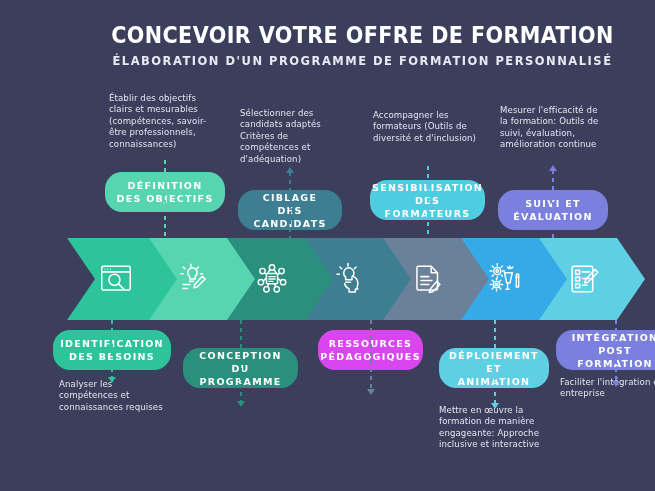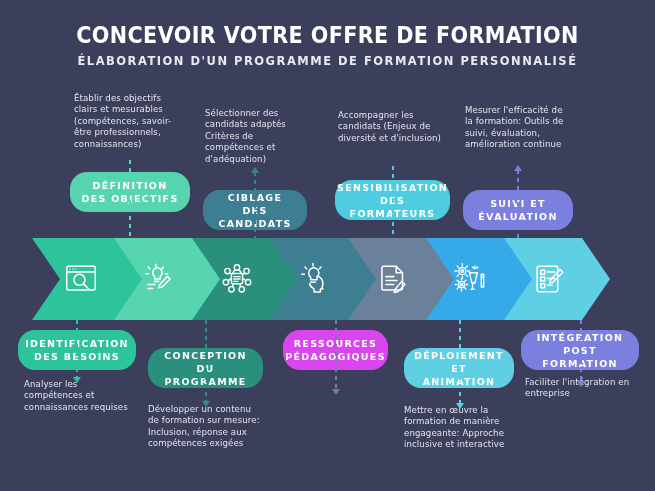--- a/index.html
+++ b/index.html
@@ -4,21 +4,21 @@
 <style>
   * { margin:0; padding:0; box-sizing:border-box; }
   html,body { width:655px; height:491px; }
   body {
     background:#3c3f5c;
     font-family:"DejaVu Sans","Liberation Sans",sans-serif;
     color:#ffffff;
     overflow:hidden;
     position:relative;
   }
-  #stage { position:relative; width:523px; height:491px; }
+  #stage { position:relative; width:523px; height:491px;margin-left:35px; }
 
   
   .title {
     position:absolute; left:0; top:22px; width:655px;
     text-align:center;
     font-size:23px; font-weight:bold; letter-spacing:0.4px;
     color:#ffffff;
     font-family:"DejaVu Sans Condensed","Liberation Sans",sans-serif;
   }
   .subtitle {
@@ -229,25 +229,24 @@
   <div class="pill" style="left:404px;top:348px;width:110px;height:36px;background:#5fcfe4;">
     <span>DÉPLOIEMENT ET ANIMATION</span>
   </div>
 
   <div class="pill" style="left:521px;top:330px;width:118px;height:36px;background:#7b7fdd;">
     <span>INTÉGRATION POST FORMATION</span>
   </div>
 
   <div class="note" style="left:74px;top:93px;width:112px;">Établir des objectifs clairs et mesurables (compétences, savoir-être professionnels, connaissances)</div>
   <div class="note" style="left:205px;top:108px;width:105px;">Sélectionner des candidats adaptés Critères de compétences et d'adéquation)</div>
-  <div class="note" style="left:338px;top:110px;width:110px;">Accompagner les candidats (Enjeux de diversité et d'inclusion)</div>
+  <div class="note" style="left:338px;top:110px;width:110px;">Accompagner les formateurs (Outils de diversité et d'inclusion)</div>
   <div class="note" style="left:465px;top:105px;width:108px;">Mesurer l'efficacité de la formation: Outils de suivi, évaluation, amélioration continue</div>
 
   <div class="note" style="left:24px;top:379px;width:106px;">Analyser les compétences et connaissances requises</div>
-  <div class="note" style="left:148px;top:404px;width:115px;">Développer un contenu de formation sur mesure: Inclusion, réponse aux compétences exigées</div>
   <div class="note" style="left:404px;top:405px;width:112px;">Mettre en œuvre la formation de manière engageante: Approche inclusive et interactive</div>
   <div class="note" style="left:525px;top:377px;width:110px;">Faciliter l'intégration en entreprise</div>
 
   <div class="conn up" style="left:129px;top:160px;height:78px;color:#57d4b0;">
       <div class="dash"></div>
     </div>
   <div class="conn up" style="left:254px;top:172px;height:66px;color:#3d7e92;">
       <div class="dash"></div>
       <div class="arrow"></div>
     </div>

